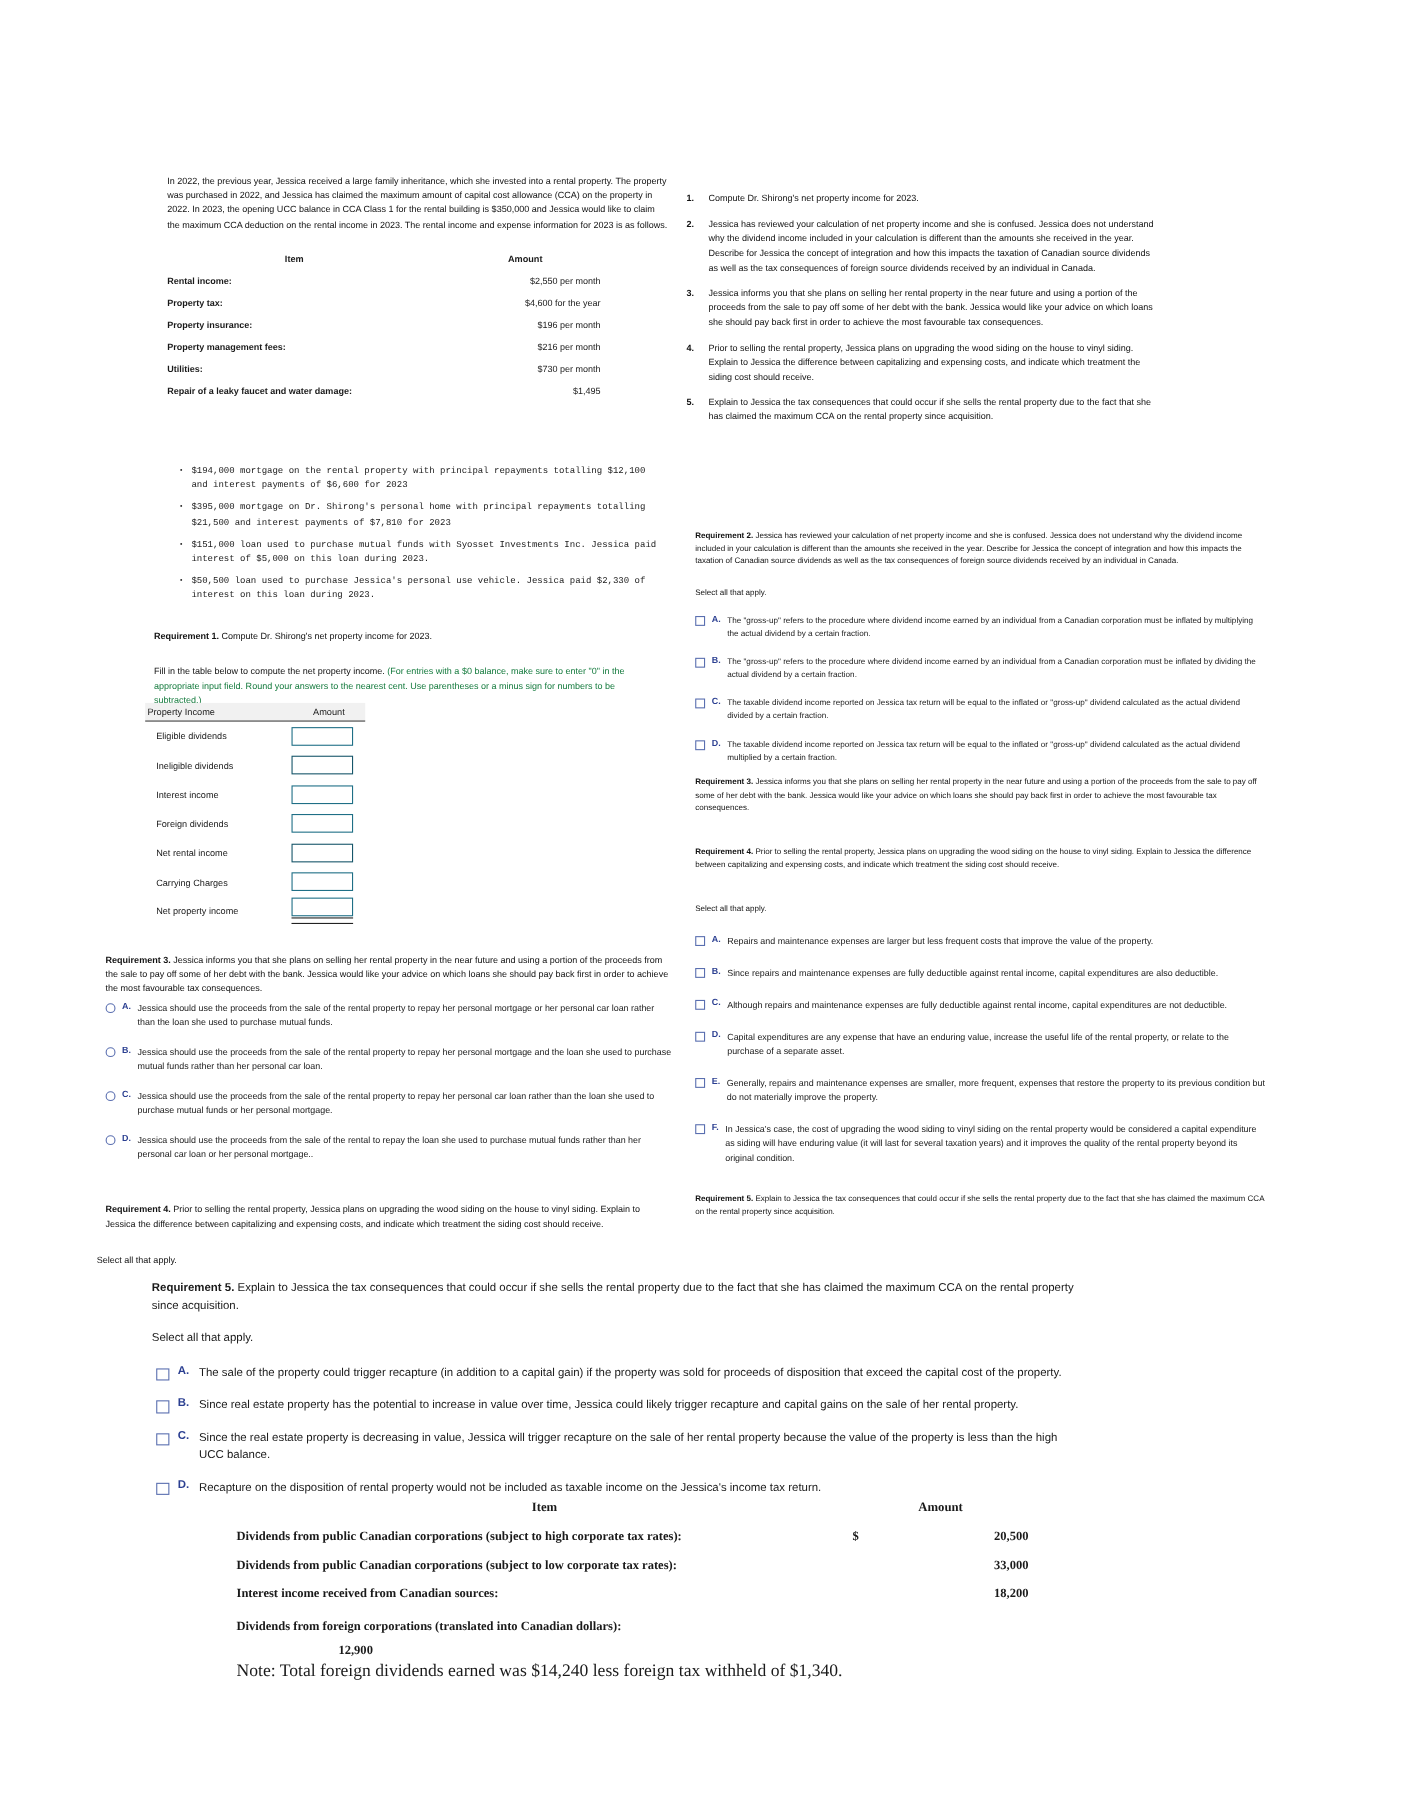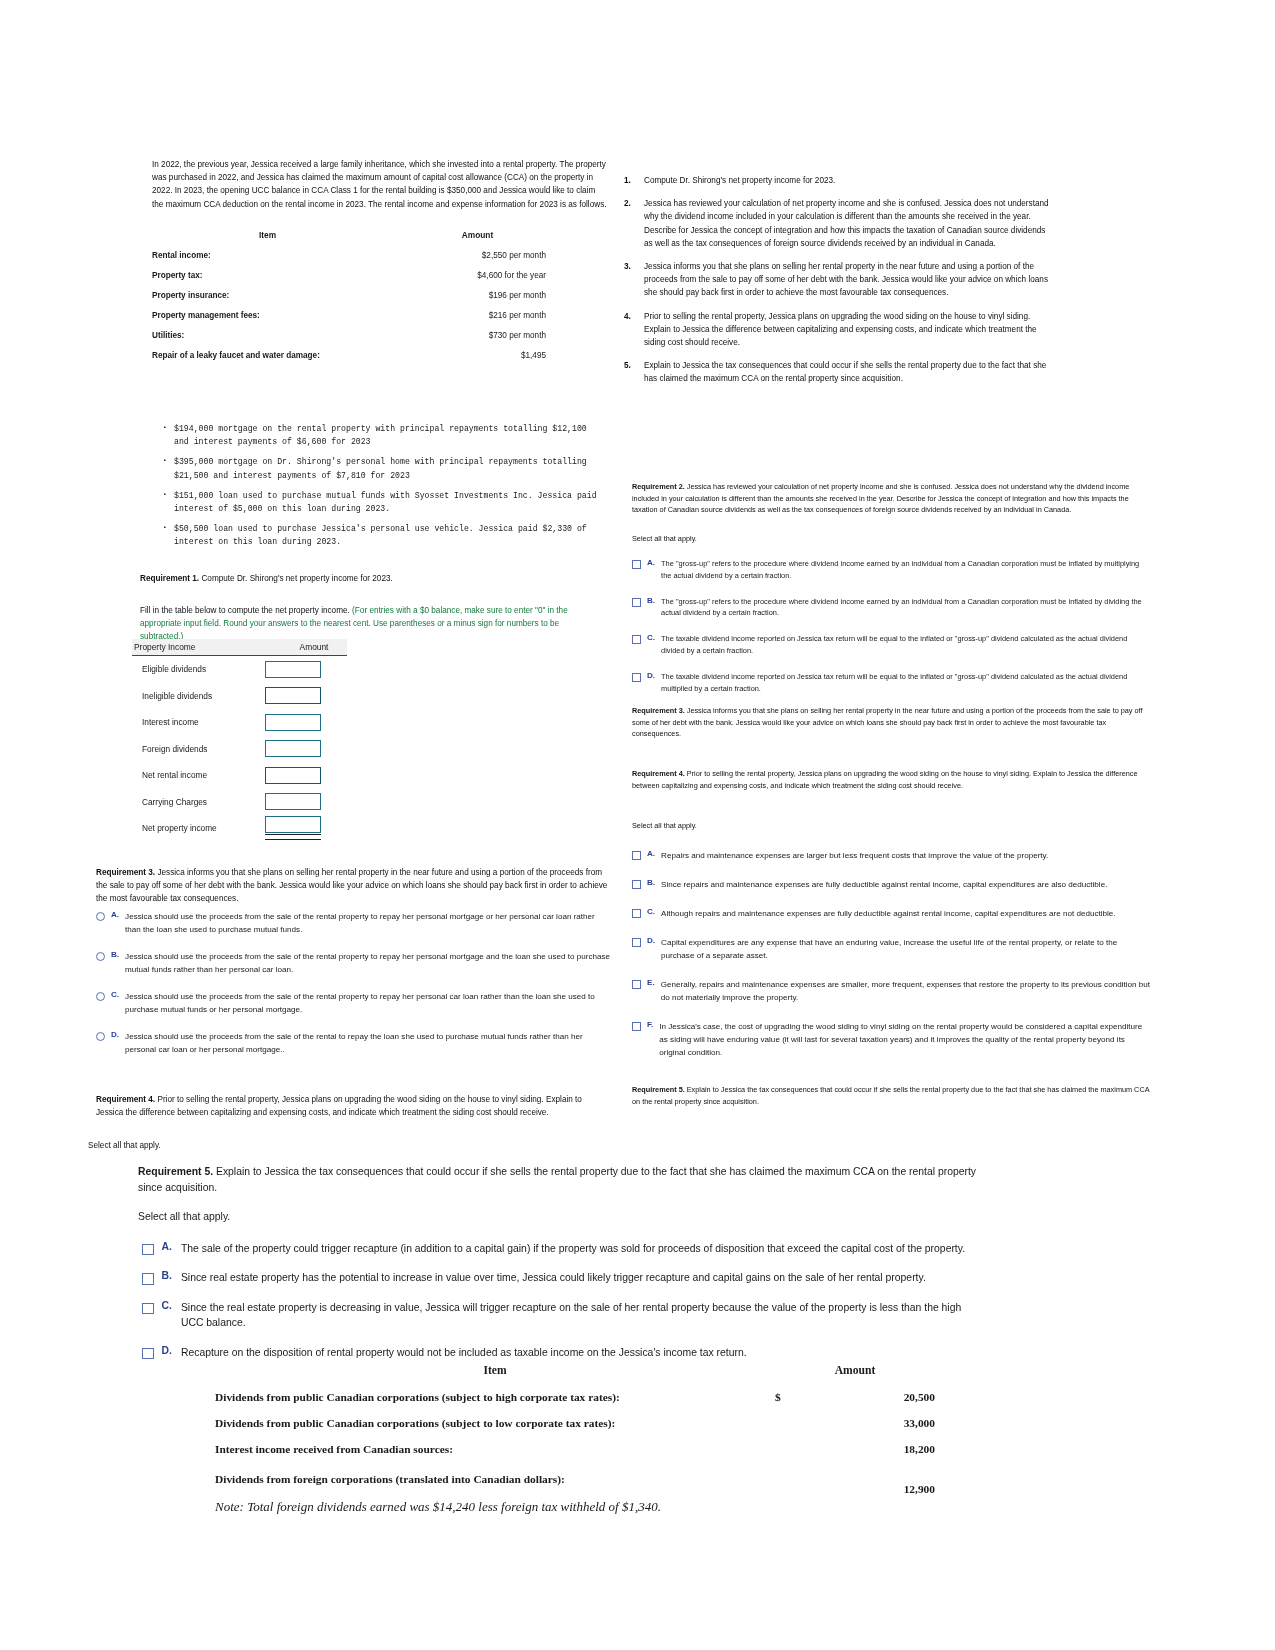--- a/index.html
+++ b/index.html
@@ -25,21 +25,21 @@
   .sctable td.lab{font-weight:bold;text-align:left;}
   .sctable td.amt{text-align:right;padding-right:26px;}
 
   
   ul.bl{margin:4px 0 0 0;padding-left:14px;list-style:none;}
   ul.bl li{position:relative;font-size:8.2px;line-height:13.2px;margin-bottom:7px;padding-left:2px;}
   ul.bl li:before{content:"\25AA";position:absolute;left:-9px;top:-1px;font-size:6px;}
 
   
   .r1wrap{position:absolute;}
-  .r1head{display:flex;border-bottom:1.3px solid #444;background:#f1f1f1;gap:15px;}
+  .r1head{display:flex;border-bottom:1.3px solid #444;background:#f1f1f1;}
   .r1head div{font-size:8.4px;font-weight:normal;padding:3px 2px 3px 2px;}
   .r1head .h1{width:130px;}
   .r1head .h2{width:62px;text-align:center;}
   .r1row{display:flex;align-items:center;height:26.5px;}
   .r1row .lbl{width:130px;font-size:8.3px;padding-left:10px;box-sizing:border-box;}
   .r1row .cell{width:62px;display:flex;justify-content:center;}
   .r1box{width:56px;height:17px;border:1px solid #1f6f86;background:#fff;box-sizing:border-box;}
   .r1box.thick{border:1.4px solid #17566a;}
   .dblrule{width:56px;height:4px;border-top:1px solid #222;border-bottom:1px solid #222;margin:1px 0 0 0;}
 
@@ -57,21 +57,21 @@
 
   
   .sertab{position:absolute;font-family:"Liberation Serif", serif;}
   .sertab .hrow{display:flex;font-weight:bold;font-size:11.6px;}
   .sertab .hrow .it{width:560px;text-align:center;}
   .sertab .hrow .am{width:160px;text-align:center;}
   .sertab .drow{display:flex;font-weight:bold;font-size:11.4px;margin-top:14px;}
   .sertab .drow .it{width:560px;text-align:left;}
   .sertab .drow .cur{width:36px;text-align:left;}
   .sertab .drow .am{width:124px;text-align:right;}
-  .sertab .note{font-family:"Liberation Serif", serif;font-size:13px;margin-top:4px;font-style:italic;}
+  .sertab .note{font-family:"Liberation Serif", serif;font-size:16px;margin-top:4px;}
 </style>
 </head>
 <body>
 
 <div class="page">
 
   <div class="blk p" style="left:152px;top:158px;width:455px;">In 2022, the previous year, Jessica received a large family inheritance, which she invested into a rental property. The property was purchased in 2022, and Jessica has claimed the maximum amount of capital cost allowance (CCA) on the property in 2022. In 2023, the opening UCC balance in CCA Class 1 for the rental building is $350,000 and Jessica would like to claim the maximum CCA deduction on the rental income in 2023. The rental income and expense information for 2023 is as follows.</div>
 
   <div class="blk" style="left:152px;top:228px;width:420px;">
     <table class="sctable">
@@ -351,21 +351,21 @@
     <div class="drow">
       <div class="it">Dividends from public Canadian corporations (subject to low corporate tax rates):</div>
       <div class="cur"></div>
       <div class="am">33,000</div>
     </div>
     <div class="drow">
       <div class="it">Interest income received from Canadian sources:</div>
       <div class="cur"></div>
       <div class="am">18,200</div>
     </div>
-    <div class="drow" style="margin-top:18px;">
+    <div class="drow" style="margin-top:18px;flex-direction:column;">
       <div class="it">Dividends from foreign corporations (translated into Canadian dollars):</div>
       <div class="cur"></div>
       <div class="am" style="padding-top:10px;">12,900</div>
     </div>
     <div class="note" style="margin-left:0px;">Note: Total foreign dividends earned was $14,240 less foreign tax withheld of $1,340.</div>
   </div>
 
 </div>
 
 </body></html>

